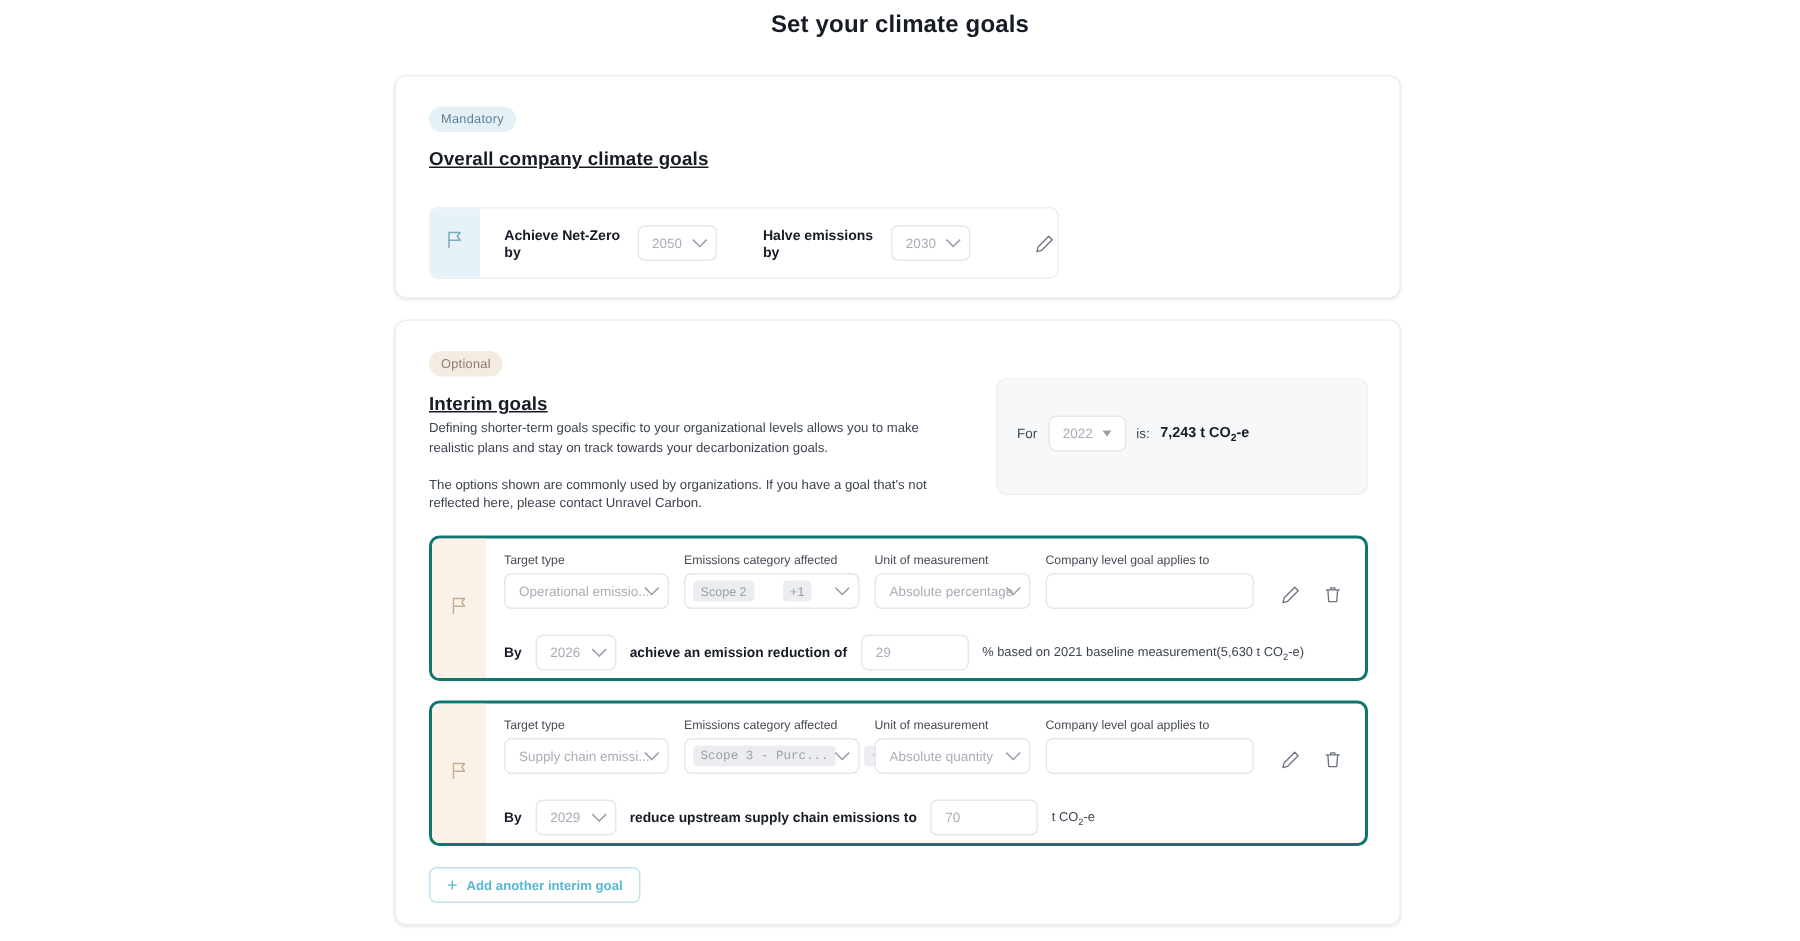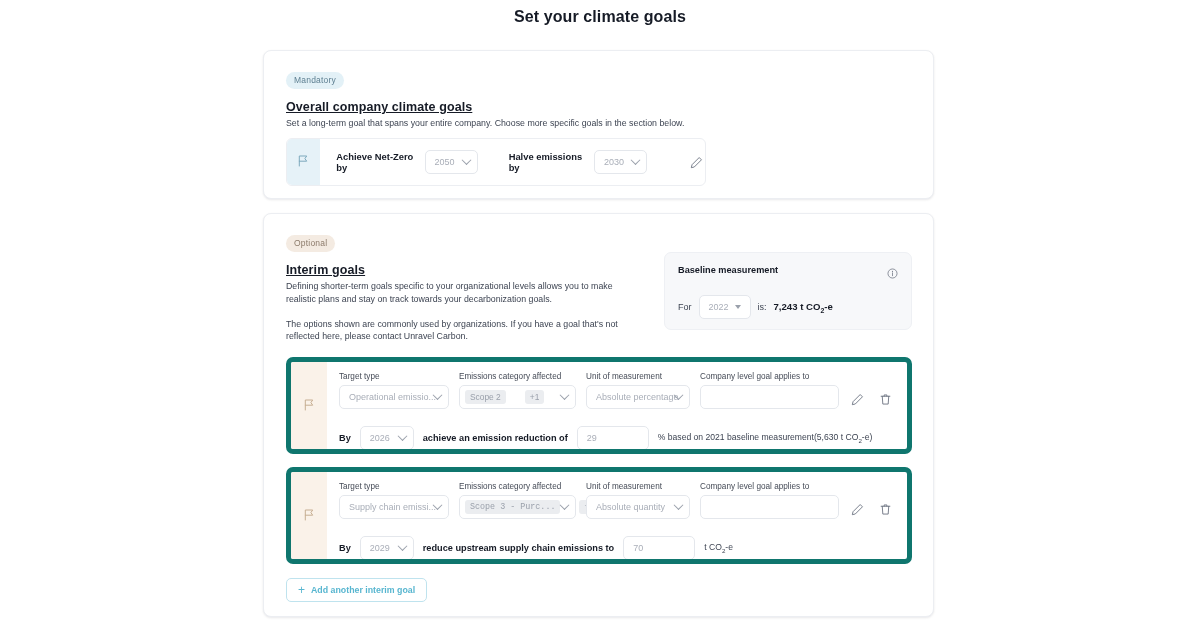--- a/index.html
+++ b/index.html
@@ -105,21 +105,21 @@
     margin-left: 6px; width: 0; height: 0;
     border-left: 3.5px solid transparent;
     border-right: 3.5px solid transparent;
     border-top: 4px solid #9aa0ab;
   }
   .select.caret-style { padding-right: 9px; }
 
   
   .goal-card {
     position: absolute; left: 22px; width: 626px; height: 97px;
-    border: 5px solid #0f766e; border-radius: 7px;
+    border: 2px solid #0f766e; border-radius: 7px;
     background: #fff; overflow: hidden;
     display: flex;
   }
   #goal-card-1 { top: 143px; }
   #goal-card-2 { top: 253px; }
   .goal-card .body { flex: 1; position: relative; padding: 10px 12px; }
 
   .field-label { font-size: 8.2px; color: #454b57; margin-bottom: 4px; }
   .fields-row { display: flex; align-items: flex-end; gap: 10px; }
 
@@ -167,21 +167,20 @@
 <body>
 
 <div class="page">
 
   <div class="page-title">Set your climate goals</div>
 
   <section class="card" id="card-overall">
     <div style="position:absolute;left:22px;top:18px;">
       <span class="badge badge-mandatory">Mandatory</span>
       <div class="sec-title">Overall company climate goals</div>
-      <div class="sec-sub">Set a long-term goal that spans your entire company. Choose more specific goals in the section below.</div>
     </div>
 
     <div class="goal-row">
       <div class="stripe stripe-blue">
         <span>
           <svg width="11" height="12" viewBox="0 0 11 12" fill="none">
             <path d="M1.3 11V1h7.4l-1.8 2.6 1.8 2.6H1.3" stroke="#7da9bd" stroke-width="1" stroke-linejoin="round" stroke-linecap="round" fill="none"></path>
           </svg>
         </span>
       </div>
@@ -209,30 +208,20 @@
 
     <div style="position:absolute;left:22px;top:18px;width:350px;">
       <span class="badge badge-optional">Optional</span>
       <div class="sec-title">Interim goals</div>
       <div class="sec-sub">Defining shorter-term goals specific to your organizational levels allows you to make realistic plans and stay on track towards your decarbonization goals.</div>
       <div class="sec-sub block2">The options shown are commonly used by organizations. If you have a goal that's not reflected here, please contact Unravel Carbon.</div>
     </div>
 
     <div id="baseline-box">
       <div style="padding:12px 13px;">
-        <div style="display:flex;align-items:flex-start;justify-content:space-between;">
-          <span class="baseline-title">Baseline measurement</span>
-          <span>
-            <svg width="11" height="11" viewBox="0 0 16 16" fill="none">
-              <circle cx="8" cy="8" r="6.6" stroke="#6b7280" stroke-width="1.1"></circle>
-              <path d="M8 7v4.2" stroke="#6b7280" stroke-width="1.1" stroke-linecap="round"></path>
-              <circle cx="8" cy="4.9" r=".85" fill="#6b7280"></circle>
-            </svg>
-          </span>
-        </div>
         <div class="baseline-row">
           <span class="lbl">For</span>
           <span class="select caret-style">
             <span>2022</span>
             <i class="sel-caret"></i>
           </span>
           <span class="lbl">is:</span>
           <span class="baseline-val"><span>7,243 t CO</span><span class="sub">2</span><span>-e</span></span>
         </div>
       </div>

